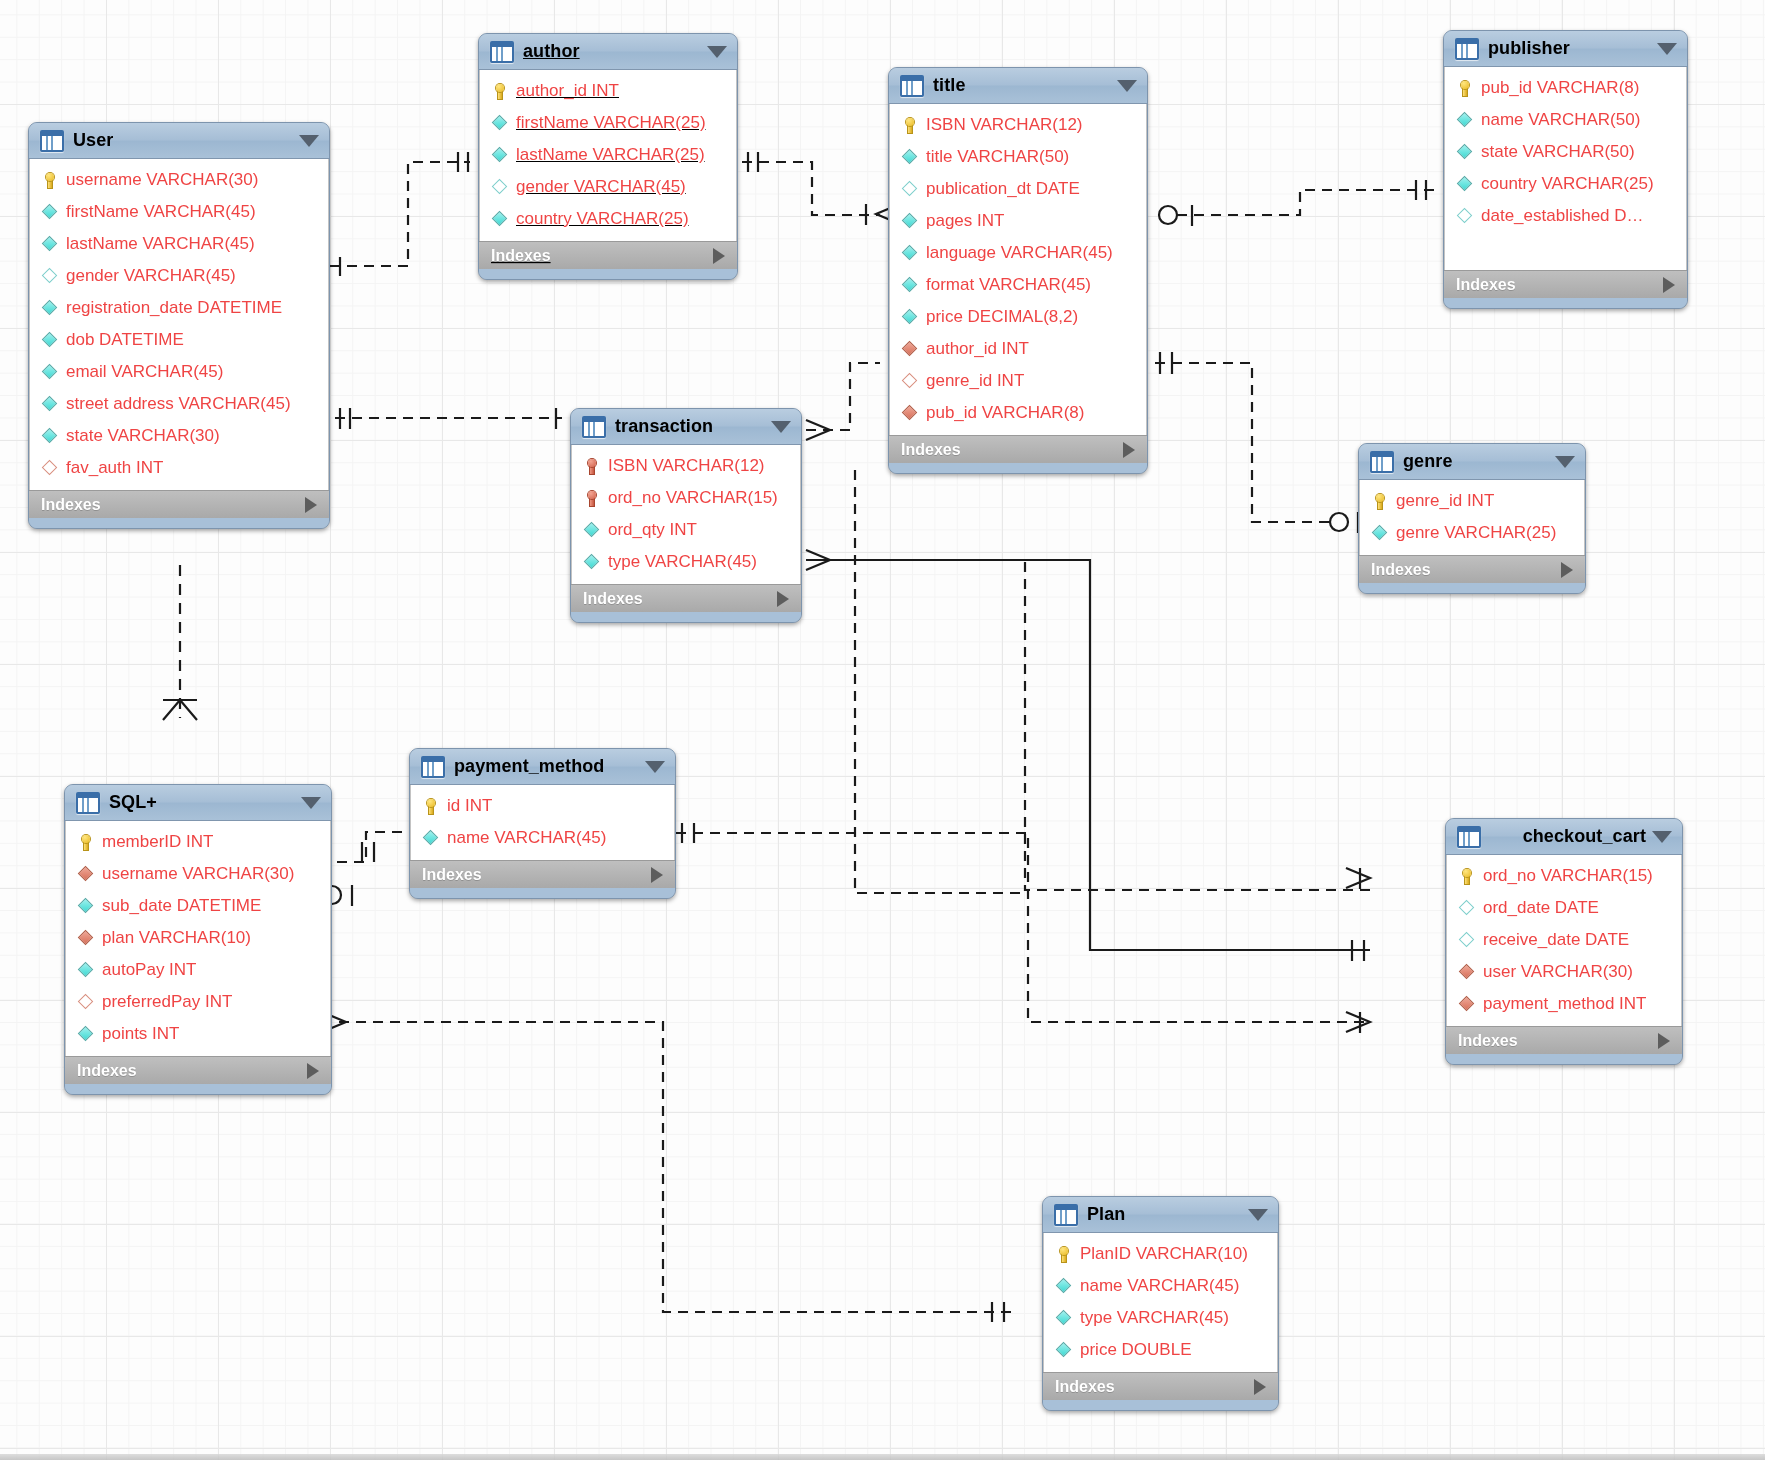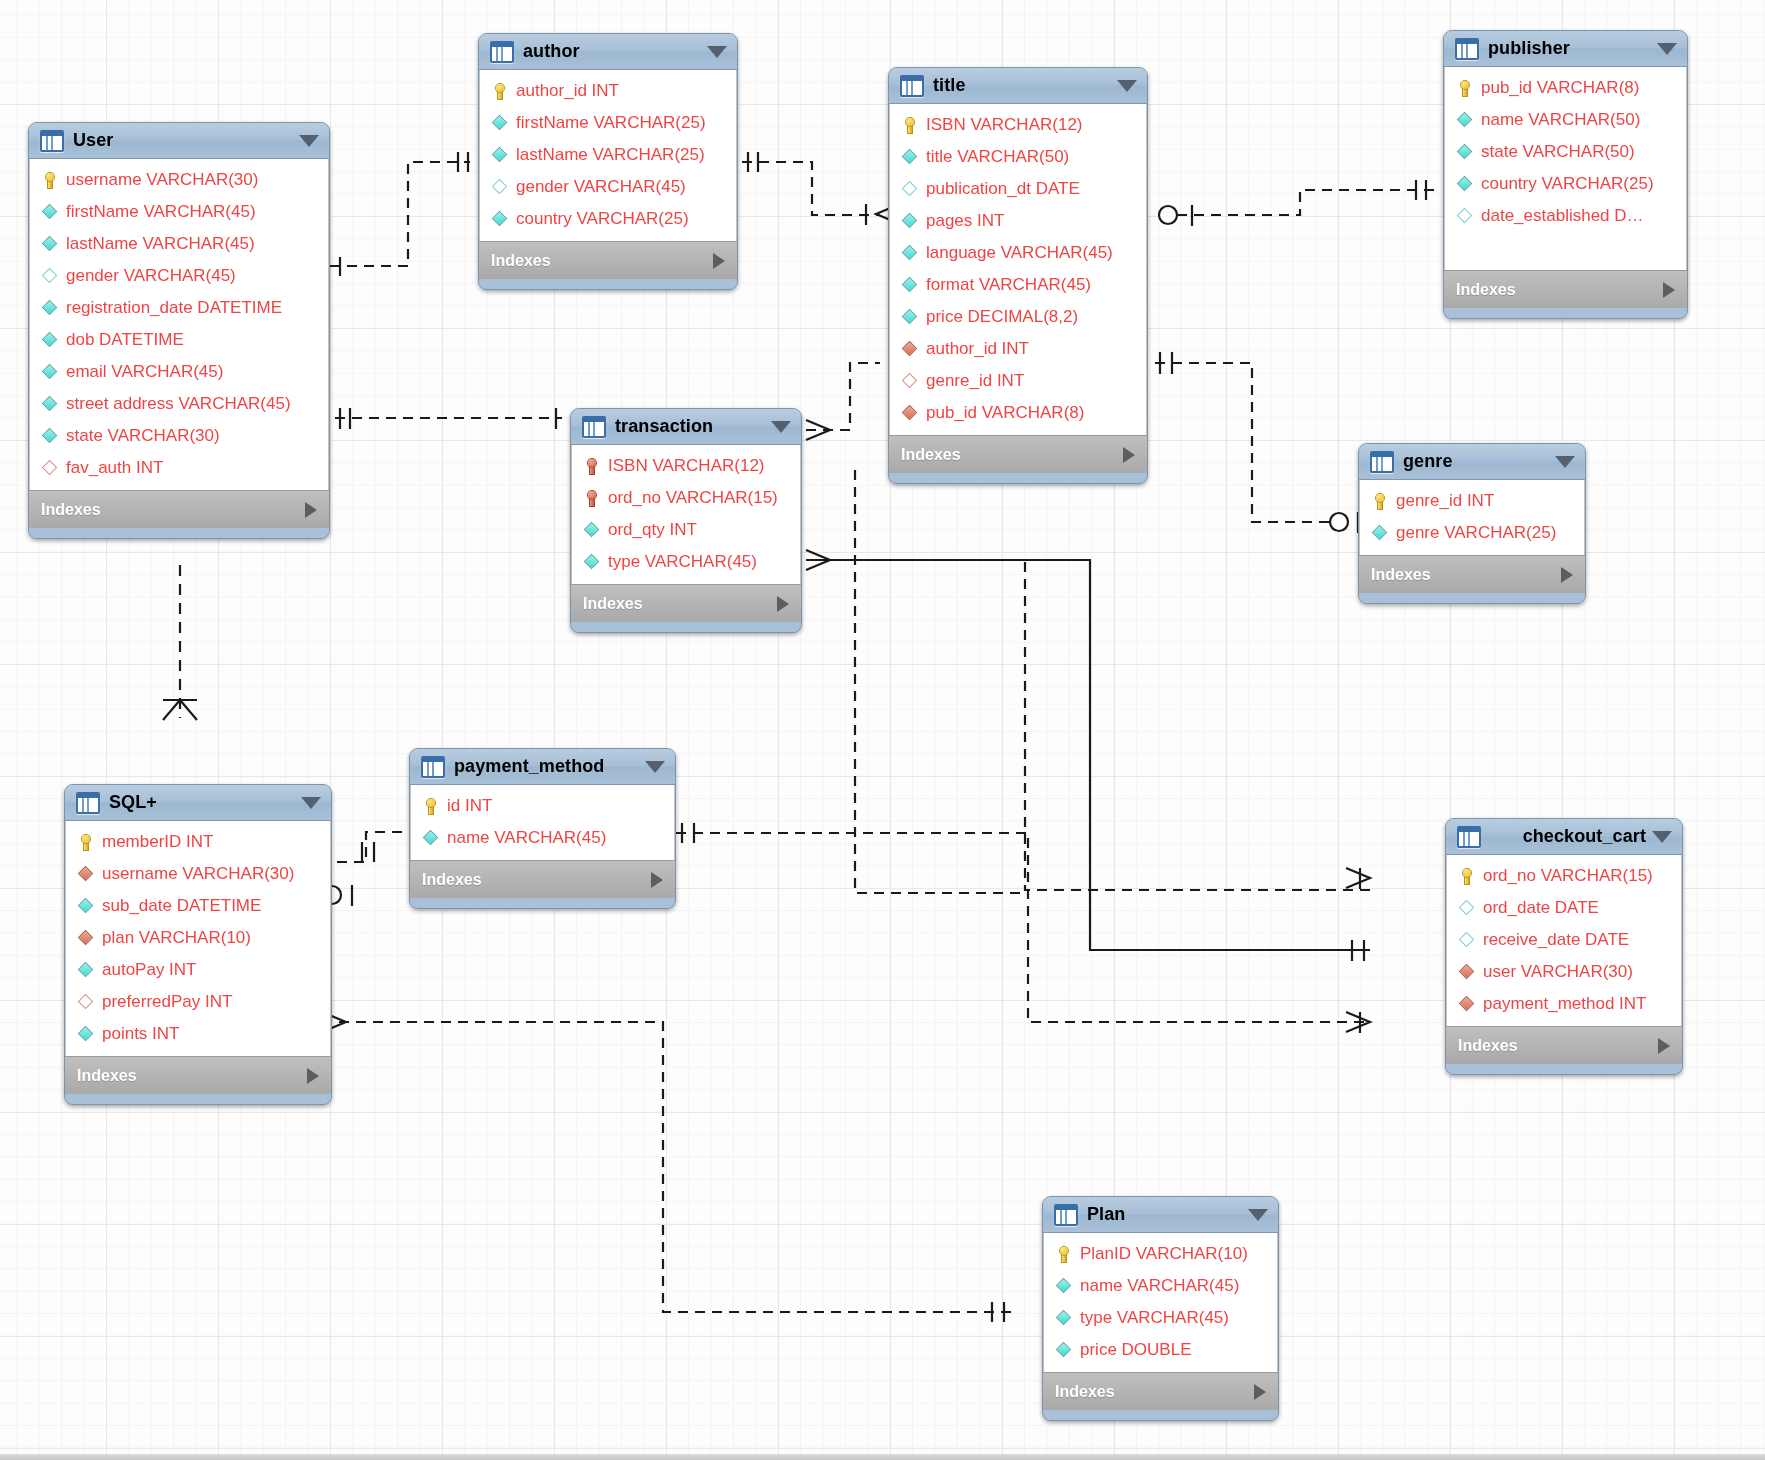--- a/index.html
+++ b/index.html
@@ -110,21 +110,21 @@
     content:"";position:absolute;left:2px;top:2px;width:11px;height:11px;
     transform:rotate(45deg);
     box-sizing:border-box;
   }
   .g.dia.cyan-f:after{background:linear-gradient(135deg,#9ff2ef,#3fd9d2);border:1px solid #56a9a6;}
   .g.dia.cyan-o:after{background:#ffffff;border:1.5px solid #7ecfcc;}
   .g.dia.red-f:after{background:linear-gradient(135deg,#f0a898,#d7705a);border:1px solid #b05c46;}
   .g.dia.red-o:after{background:#ffffff;border:1.5px solid #d99080;}
 
   .tbl-idx{
-    height:38px;display:flex;align-items:center;justify-content:space-between;
+    height:28px;display:flex;align-items:center;justify-content:space-between;
     padding:0 12px 0 12px;
     background:linear-gradient(to bottom,#bfbfbf,#a9a9a9);
     border-top:1px solid #9a9a9a;
     color:#ffffff;font-weight:bold;font-size:16px;
     text-shadow:0 1px 0 rgba(0,0,0,.18);
     box-sizing:border-box;
   }
   .idx-arrow{
     width:0;height:0;
     border-top:8px solid transparent;border-bottom:8px solid transparent;
@@ -272,21 +272,21 @@
             <span class="g dia red-o"></span>
             <span class="nm">fav_auth INT</span>
           </div>
         </div>
         <div class="tbl-idx">
           <span>Indexes</span>
           <span class="idx-arrow"></span>
         </div>
         <div class="tbl-foot"></div>
       </div>
-      <div class="tbl" style="left: 478px; top: 33px; width: 260px;">
+      <div class="tbl" style="left: 478px; top: 33px; width: 260px; text-decoration: underline;">
         <div class="tbl-hdr">
           <div class="tbl-icon"></div>
           <div class="tbl-title">author</div>
           <div class="caret"></div>
         </div>
         <div class="tbl-body">
           <div class="col">
             <span class="g key-pk"></span>
             <span class="nm">author_id INT</span>
           </div>

